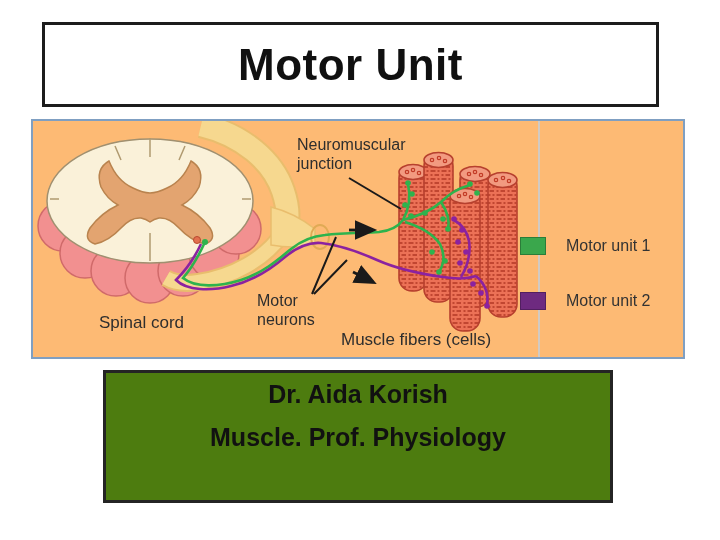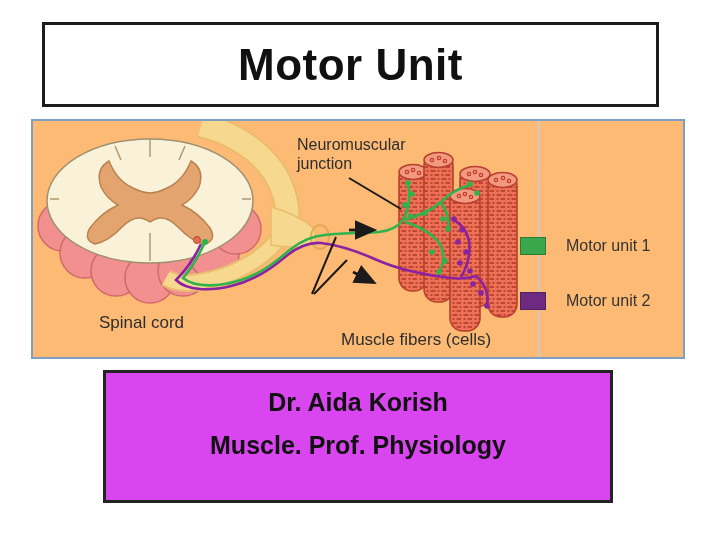--- a/index.html
+++ b/index.html
@@ -39,22 +39,22 @@
     width:26px;height:18px;display:inline-block;margin-right:20px;
     border:1px solid rgba(0,0,0,.25);box-sizing:border-box;
   }
   .legend-row .legend-text{font-size:16px;color:#333;}
   .legend-1{left:487px;top:81px;}
   .legend-2{left:487px;top:136px;}
 
   
   .credits-box{
     position:absolute;left:103px;top:370px;width:510px;height:133px;
-    box-sizing:border-box;border:3px solid #242424;background:#d946ef;
-    text-align:center;padding-top:8px;
+    box-sizing:border-box;border:3px solid #242424;background:#4d7c0f;
+    text-align:center;padding-top:0;
   }
   .credits-box .credit-line{
     font-size:25px;font-weight:700;line-height:43px;color:#111;
   }
 </style>
 </head>
 <body>
 
 <div class="slide">
 
@@ -213,20 +213,22 @@
 
       <line x1="316" y1="57" x2="368" y2="88" stroke="#1a1a1a" stroke-width="2"></line>
       <path d="M279,173 L303,116 M281,173 L314,139" stroke="#1a1a1a" stroke-width="2" fill="none"></path>
       <line x1="316" y1="109" x2="340" y2="109" stroke="#1a1a1a" stroke-width="2.8" marker-end="url(#ah)"></line>
       <line x1="320" y1="151" x2="340" y2="161" stroke="#1a1a1a" stroke-width="2.8" marker-end="url(#ah)"></line>
     </svg>
 
     <div class="fig-label lbl-nmj">Neuromuscular
 junction</div>
     <div class="fig-label lbl-spinal">Spinal cord</div>
+    <div class="fig-label lbl-motor">Motor
+neurons</div>
     <div class="fig-label lbl-muscle">Muscle fibers (cells)</div>
 
     <div class="legend-row legend-1">
       <span class="swatch" style="background: rgb(58, 167, 76);"></span>
       <span class="legend-text">Motor unit 1</span>
     </div>
     <div class="legend-row legend-2">
       <span class="swatch" style="background: rgb(110, 42, 128);"></span>
       <span class="legend-text">Motor unit 2</span>
     </div>

